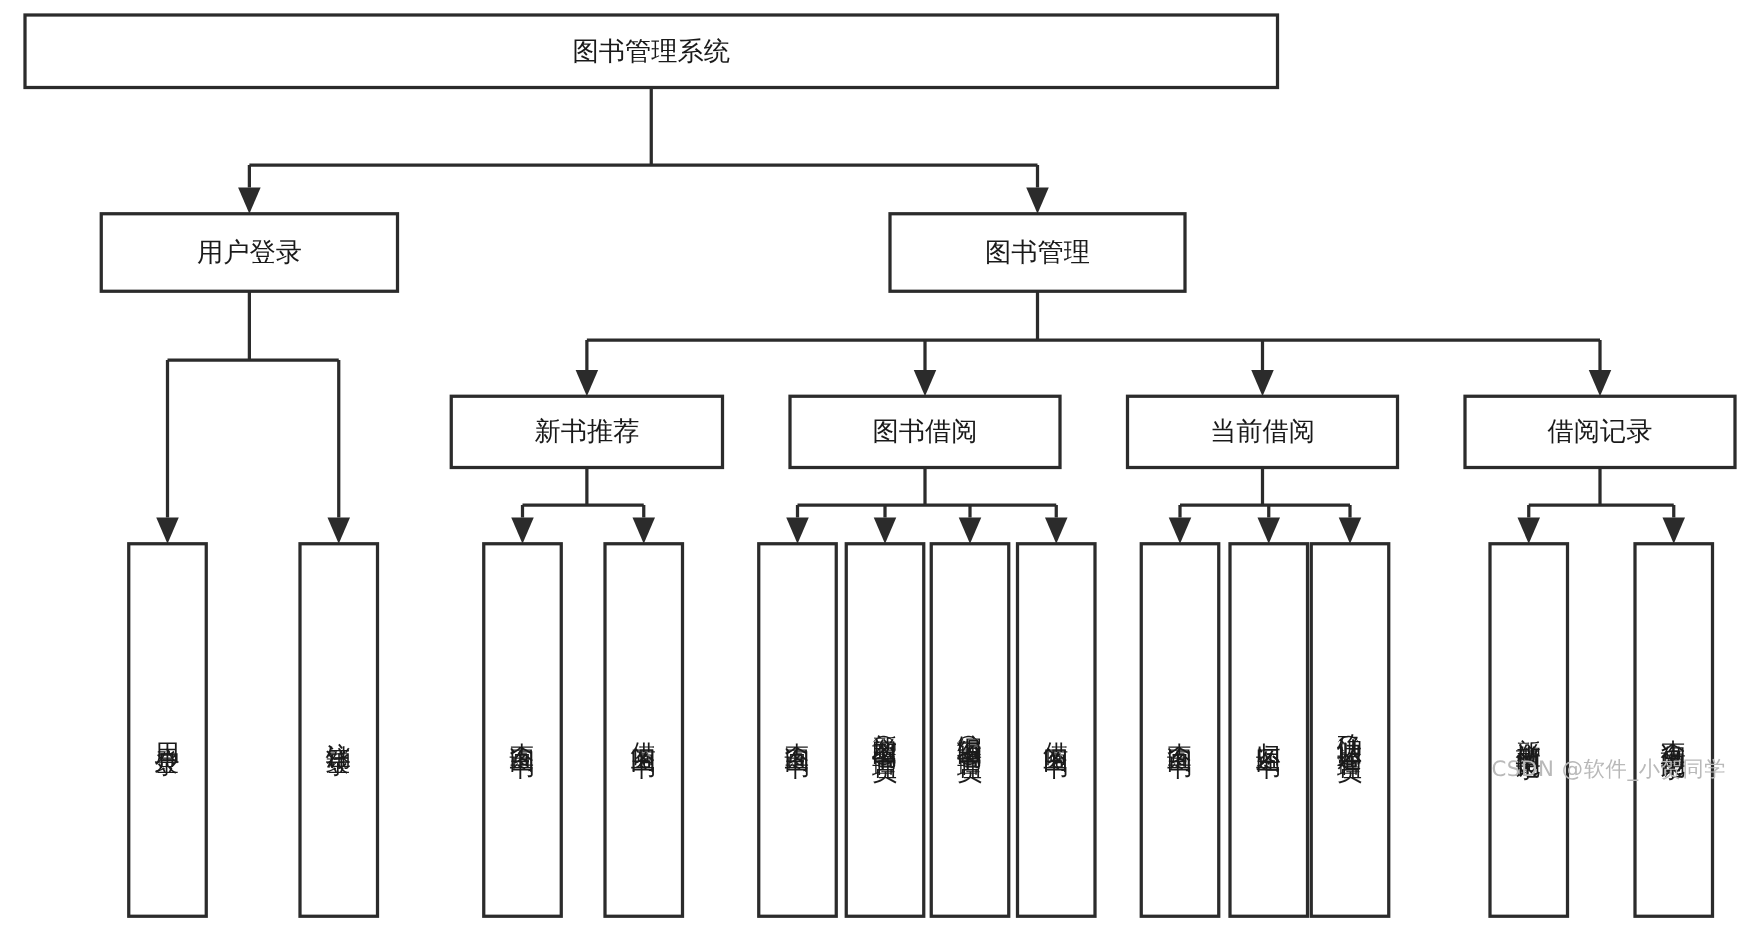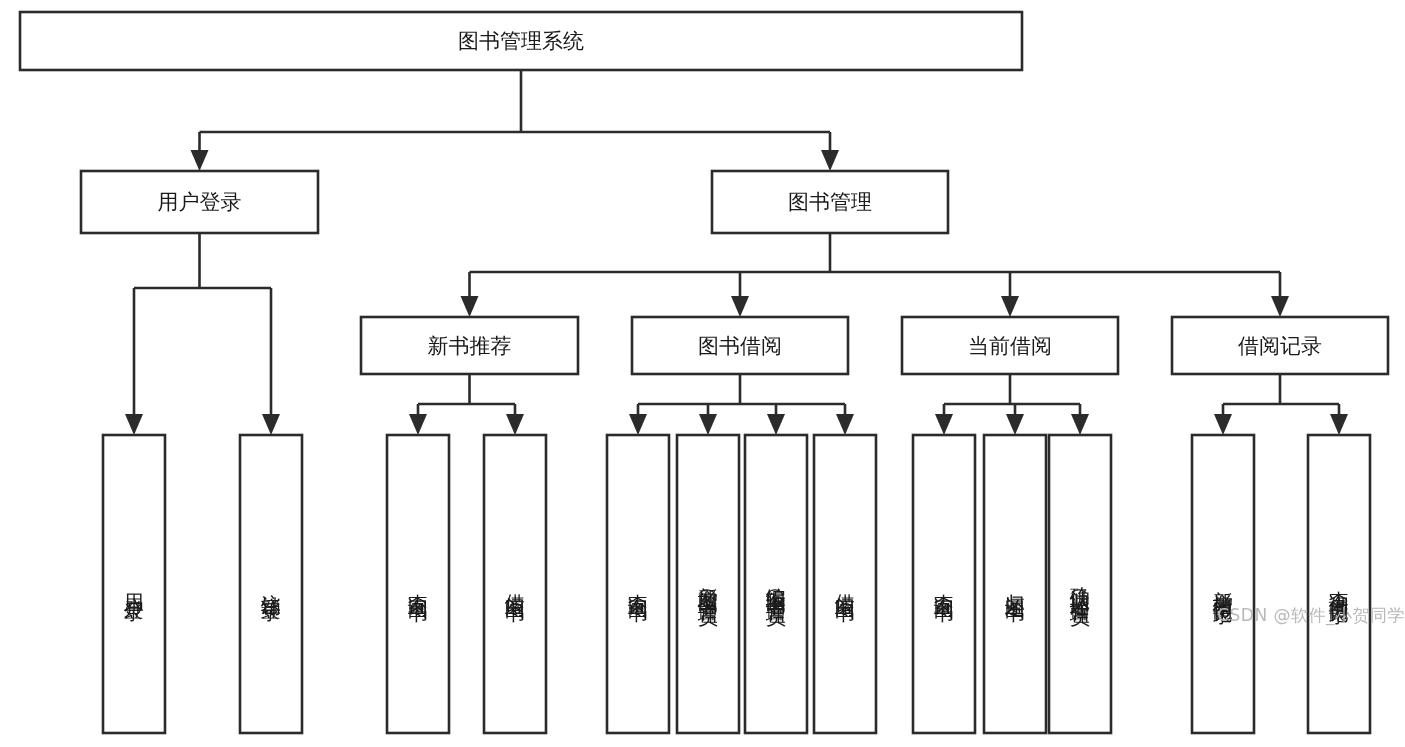--- a/index.html
+++ b/index.html
@@ -63,21 +63,21 @@
     text-orientation: upright;
     font-family: "DejaVu Sans", "Liberation Sans", sans-serif;
     font-size: 20px;
     line-height: 1.12;
     letter-spacing: 3px;
     color: #1a1a1a;
     white-space: nowrap;
   }
   .watermark {
     position: absolute;
-    right: 0;
+    right: 24px;
     bottom: 6px;
     font-family: "DejaVu Sans", "Liberation Sans", sans-serif;
     font-size: 17px;
     color: #b9b9b9;
     letter-spacing: 0.5px;
     user-select: none;
   }
 </style>
 </head>
 <body>

